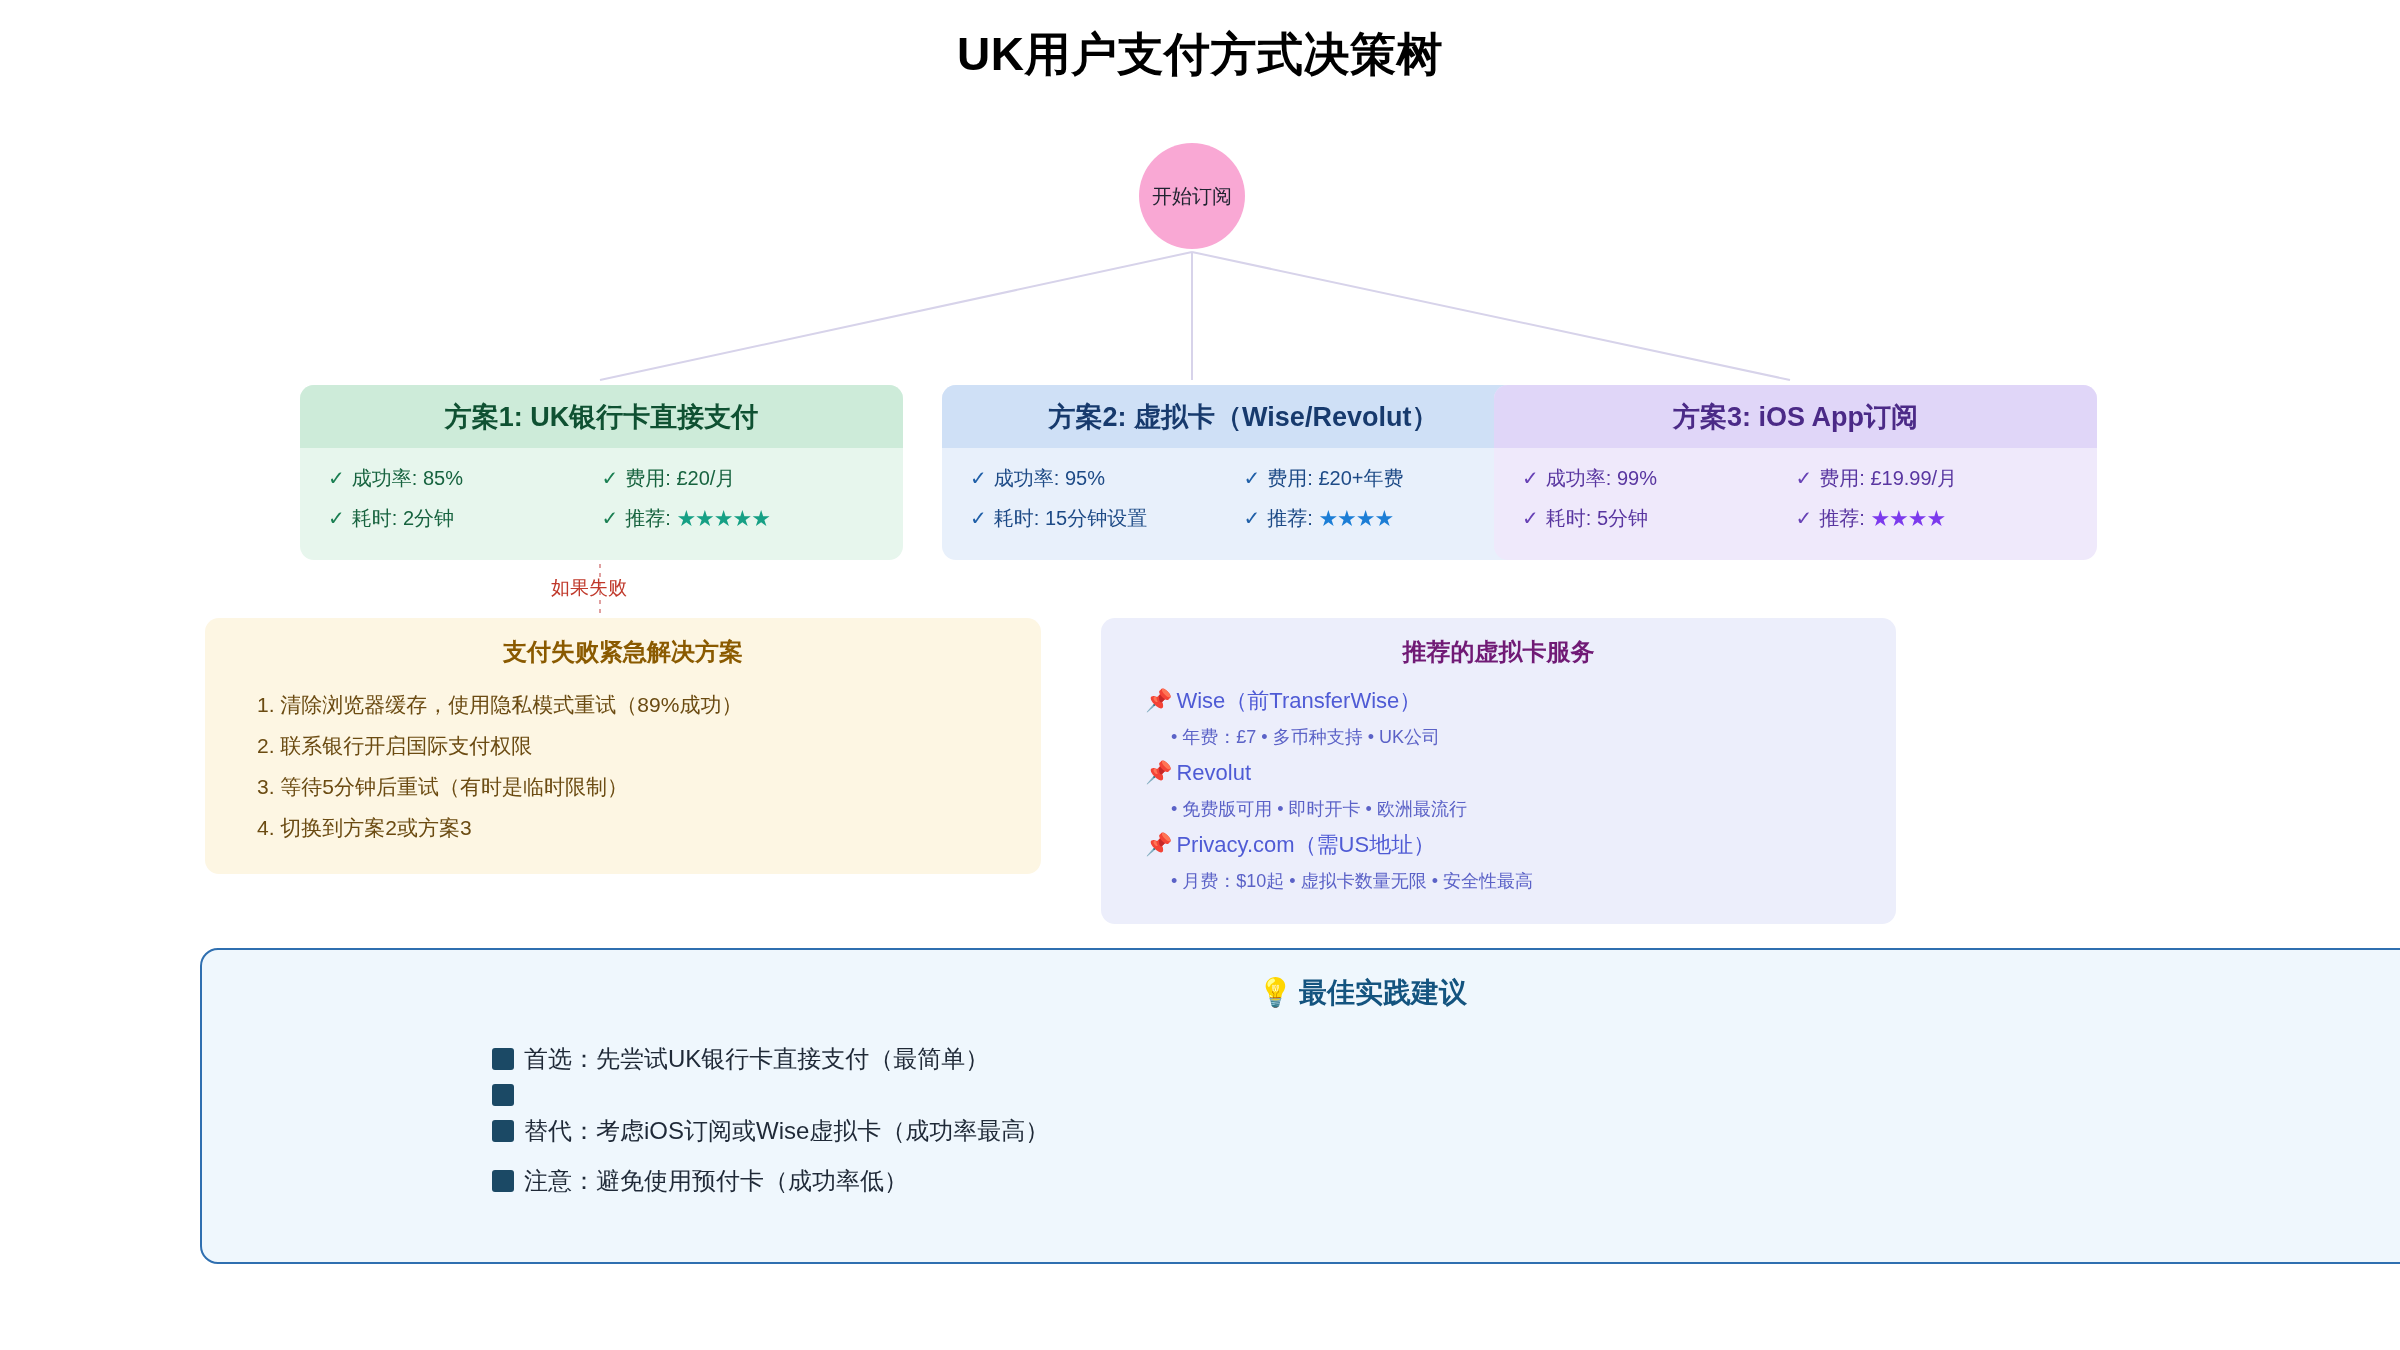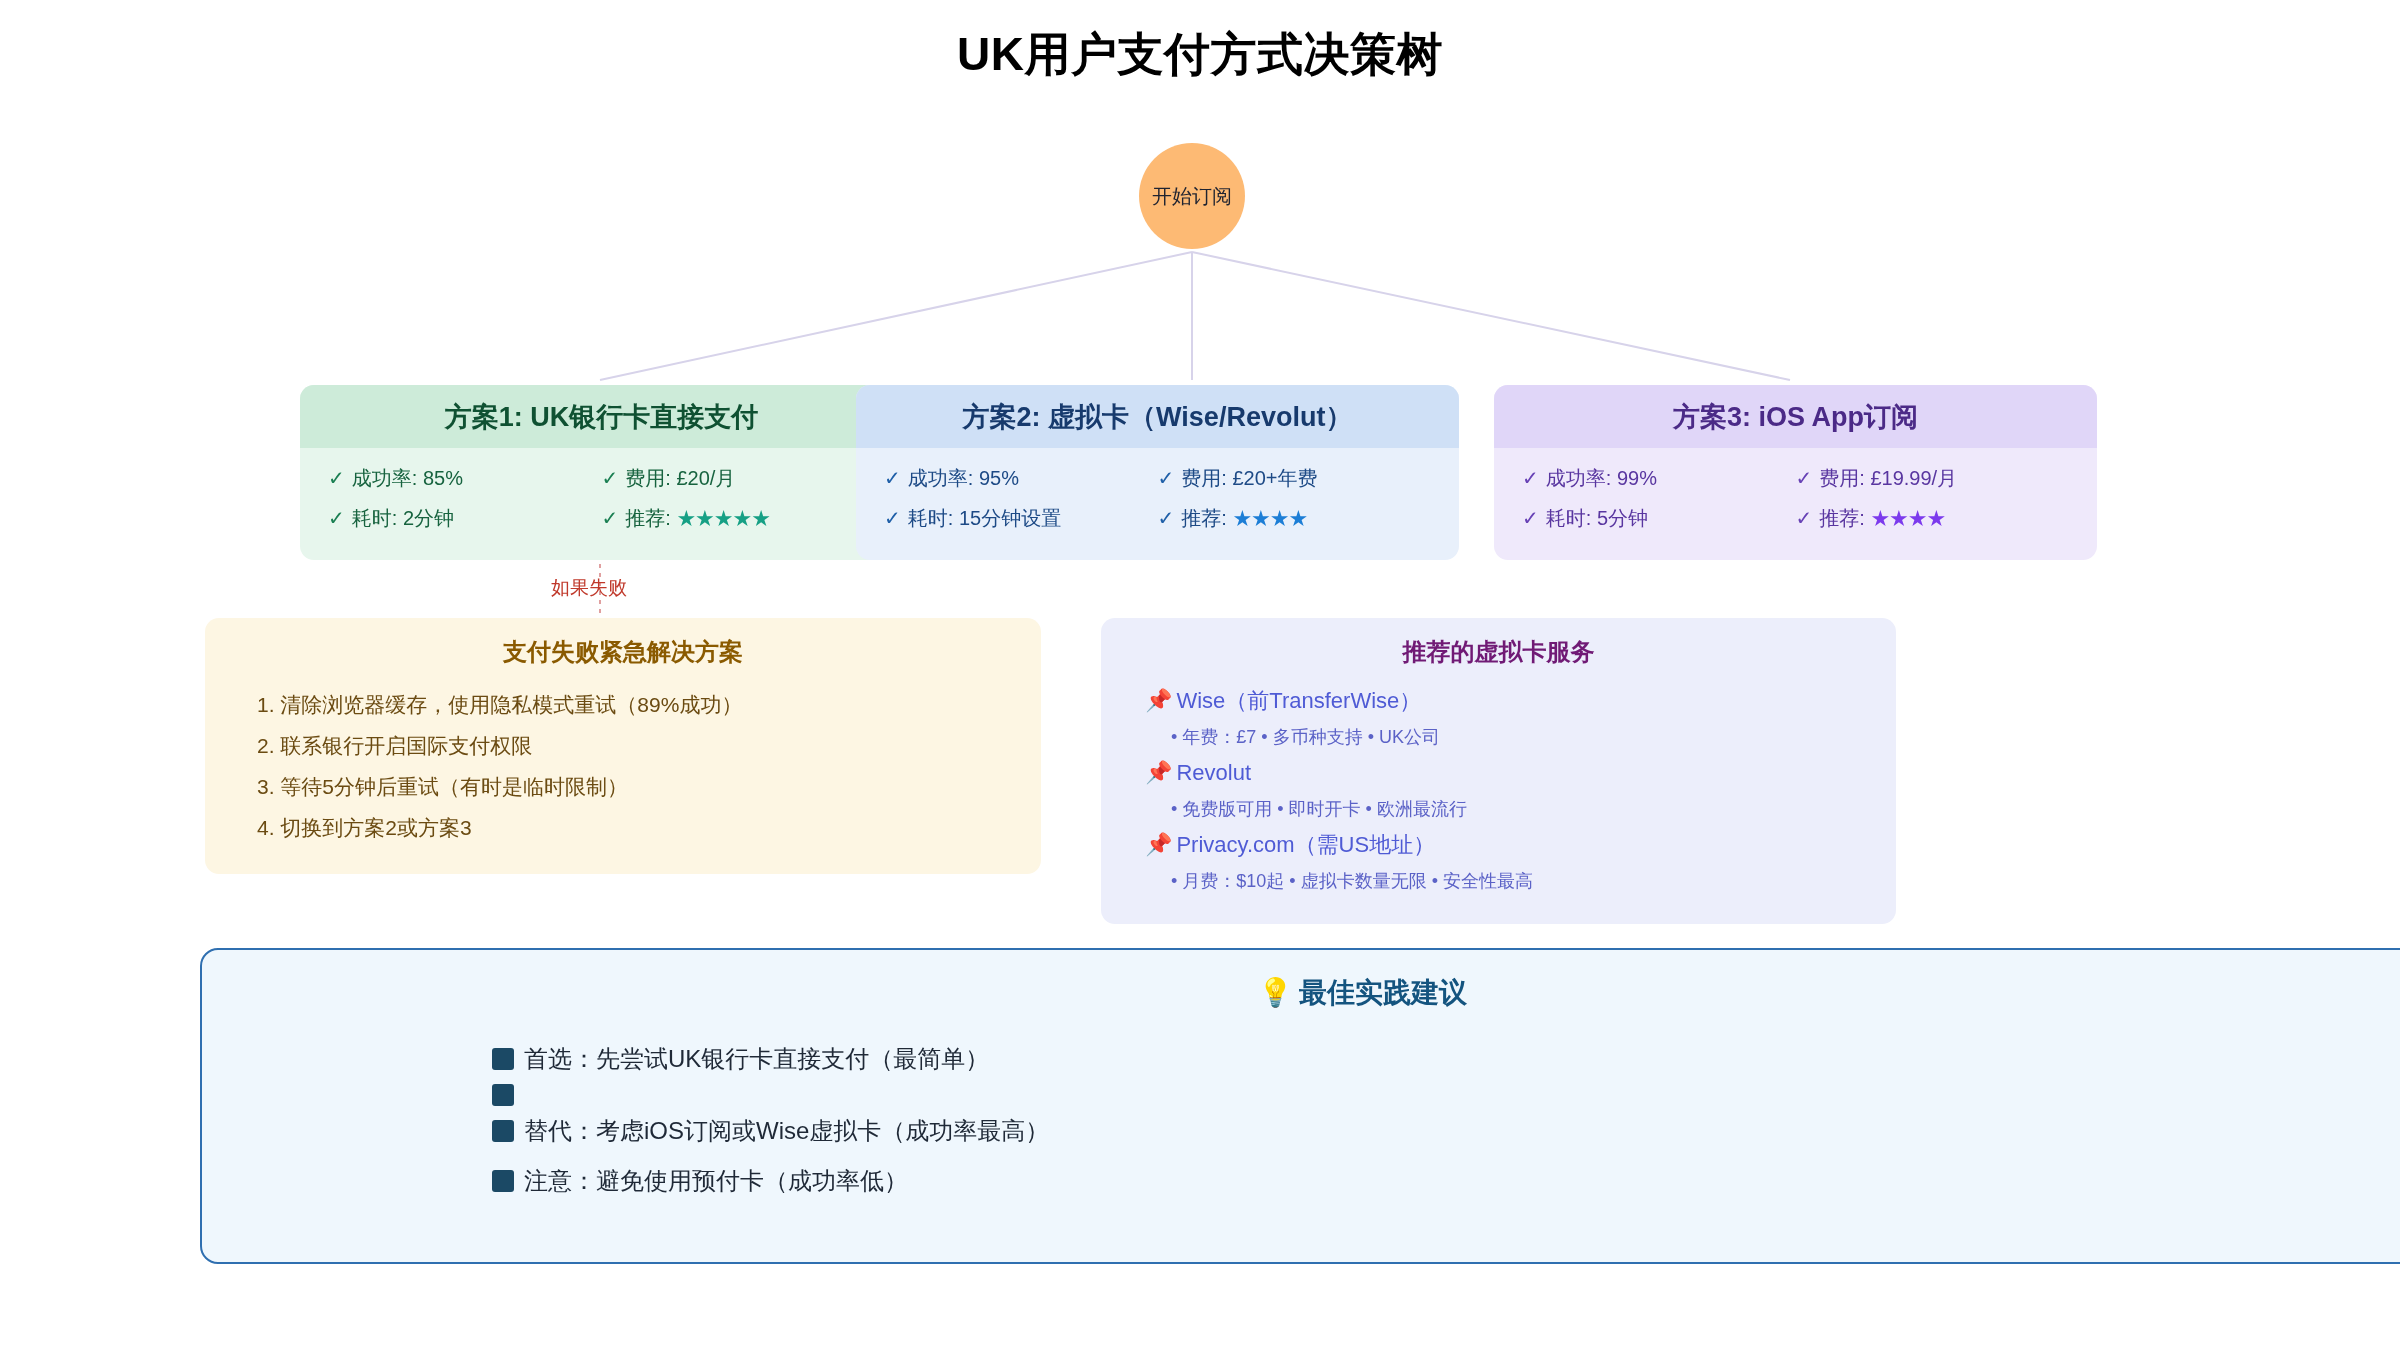--- a/index.html
+++ b/index.html
@@ -35,21 +35,21 @@
   }
 
   
   .root-node {
     position: absolute;
     left: 1139px;
     top: 143px;
     width: 106px;
     height: 106px;
     border-radius: 50%;
-    background: #fdba74;
+    background: #f9a8d4;
     display: flex;
     align-items: center;
     justify-content: center;
     font-size: 20px;
     color: #1f2330;
     font-weight: 500;
   }
 
   
   .connectors {
@@ -99,21 +99,21 @@
   }
 
   
   .opt1 { left: 300px; background: #e7f6ed; }
   .opt1 .head { background: #cdebd9; color: #0f5132; }
   .opt1 .body { color: #17633f; }
   .opt1 .check { color: #1a7f52; }
   .opt1 .stars { color: #16a085; }
 
   
-  .opt2 { left: 856px; background: #e8f0fb; }
+  .opt2 { left: 942px; background: #e8f0fb; }
   .opt2 .head { background: #cfe0f6; color: #173a6d; }
   .opt2 .body { color: #1d4a86; }
   .opt2 .check { color: #1f5fa8; }
   .opt2 .stars { color: #1c7ed6; }
 
   
   .opt3 { left: 1494px; background: #efe9fb; }
   .opt3 .head { background: #e0d6f8; color: #4b2a87; }
   .opt3 .body { color: #5936a0; }
   .opt3 .check { color: #6741b5; }

